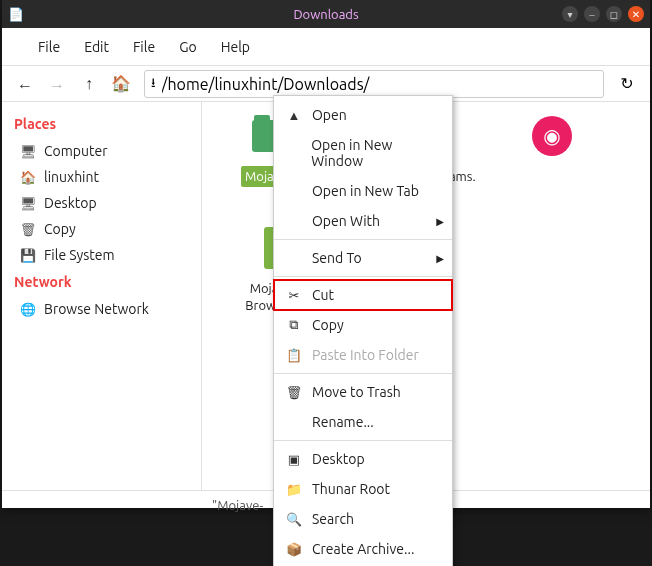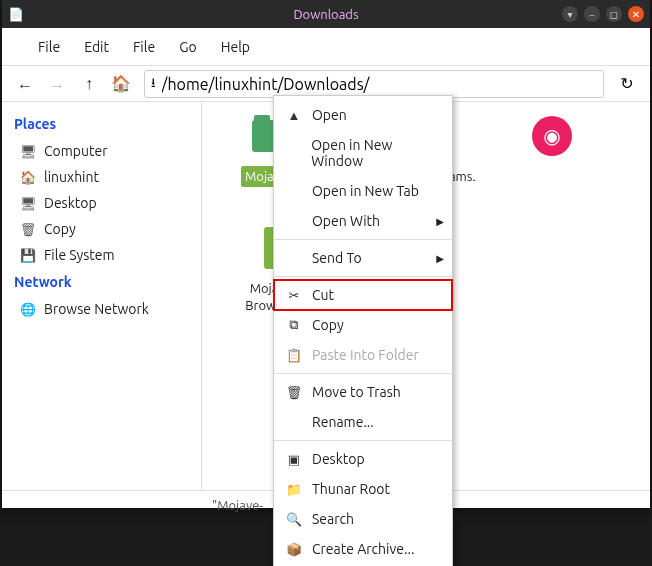--- a/index.html
+++ b/index.html
@@ -22,21 +22,21 @@
     .toolbar .tool-btn { width: 30px; height: 28px; display: flex; align-items: center; justify-content: center; cursor: pointer; color: #333; border-radius: 3px; }
     .toolbar .tool-btn.disabled { color: #bbb; }
     .pathbar { flex: 1; height: 28px; border: 1px solid #ccc; border-radius: 3px; display: flex; align-items: center; padding: 0 6px; margin: 0 6px; gap: 6px; }
     .pathbar .dl-icon { font-size: 13px; }
     .pathbar input { flex: 1; border: none; outline: none; font-size: 16px; }
     .reload-btn { width: 30px; height: 28px; display: flex; align-items: center; justify-content: center; cursor: pointer; }
     
     .content { display: flex; height: calc(100% - 92px - 28px); }
     
     .sidebar { width: 200px; border-right: 1px solid #e0e0e0; padding: 8px 0; overflow-y: auto; }
-    .sidebar .section-header { font-weight: bold; font-size: 14px; padding: 6px 12px; color: #1d4ed8; }
+    .sidebar .section-header { font-weight: bold; font-size: 14px; padding: 6px 12px; color: #ef4444; }
     .sidebar .side-item { display: flex; align-items: center; gap: 8px; padding: 5px 18px; font-size: 14px; color: #222; cursor: pointer; }
     .sidebar .side-item .icon { width: 16px; text-align: center; color: #555; font-size: 13px; }
     
     .fileview { flex: 1; padding: 10px; display: flex; flex-wrap: wrap; align-content: flex-start; gap: 20px 10px; position: relative; }
     .file-item { width: 120px; display: flex; flex-direction: column; align-items: center; text-align: center; font-size: 13px; color: #222; cursor: pointer; }
     .file-item .file-icon { width: 48px; height: 48px; margin-bottom: 6px; display: flex; align-items: center; justify-content: center; }
     .file-item .file-label { padding: 2px 4px; border-radius: 2px; line-height: 1.3; word-break: break-word; }
     .file-item.highlighted .file-label { background: #7cb342; color: #fff; }
     
     .statusbar { height: 28px; border-top: 1px solid #e0e0e0; display: flex; align-items: center; padding: 0 10px; font-size: 13px; color: #555; }

